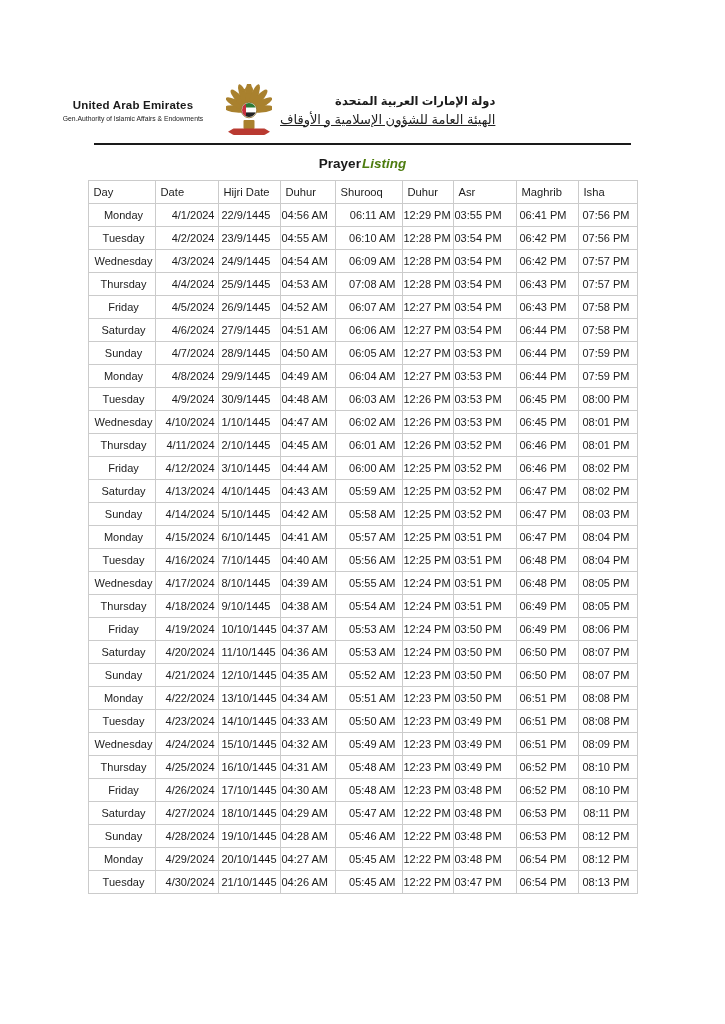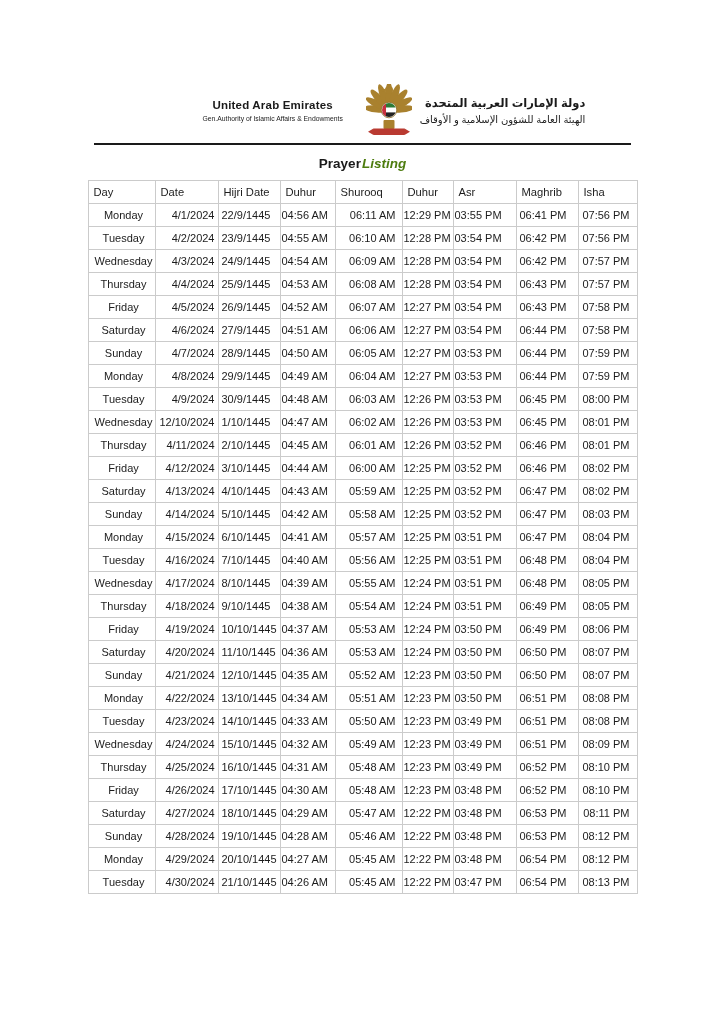--- a/index.html
+++ b/index.html
@@ -5,29 +5,29 @@
   html,body { margin:0; padding:0; background:#ffffff; }
   .page {
     position:relative; width:725px; height:1024px; margin:0 auto;
     background:#ffffff; overflow:hidden;
     font-family:"Liberation Sans","DejaVu Sans",sans-serif;
     color:#1a1a1a;
   }
   
   .letterhead {
     margin-top:84px;
-    display:flex; justify-content:center; align-items:center; gap:8px;padding-left:48px;
+    display:flex; align-items:center; gap:8px;padding-left:48px;
   }
   .org-en { text-align:center; min-width:170px; }
   .org-en-name { font-size:11.5px; font-weight:bold; letter-spacing:.2px; }
   .org-en-sub  { font-size:6.8px; margin-top:4px; color:#222; }
   .emblem-wrap { width:46px; height:52px; flex:0 0 auto; }
   .org-ar { text-align:right; min-width:135px; direction:rtl; }
   .org-ar-name { font-size:11.5px; font-weight:bold; }
-  .org-ar-sub  { font-size:10px; margin-top:4px; color:#222; }
+  .org-ar-sub  { font-size:13px; margin-top:4px; color:#222;text-decoration:underline; }
   .rule {
     width:537px; margin:7px auto 0; border:none;
     border-top:2px solid #1a1a1a; height:0;
   }
   
   .page-title { text-align:center; margin-top:11px; font-size:13.5px; font-weight:600; }
   .page-title .accent { color:#4d7c0f; margin-left:1px;font-style:italic; }
   
   table.prayer {
     margin:9px auto 0; border-collapse:collapse; table-layout:fixed;
@@ -171,21 +171,21 @@
           <td class="c5">12:28 PM</td>
           <td class="c6">03:54 PM</td>
           <td class="c7">06:42 PM</td>
           <td class="c8">07:57 PM</td>
         </tr>
         <tr>
           <td class="c0">Thursday</td>
           <td class="c1">4/4/2024</td>
           <td class="c2">25/9/1445</td>
           <td class="c3">04:53 AM</td>
-          <td class="c4">06:08 AM</td>
+          <td class="c4">07:08 AM</td>
           <td class="c5">12:28 PM</td>
           <td class="c6">03:54 PM</td>
           <td class="c7">06:43 PM</td>
           <td class="c8">07:57 PM</td>
         </tr>
         <tr>
           <td class="c0">Friday</td>
           <td class="c1">4/5/2024</td>
           <td class="c2">26/9/1445</td>
           <td class="c3">04:52 AM</td>
@@ -234,21 +234,21 @@
           <td class="c2">30/9/1445</td>
           <td class="c3">04:48 AM</td>
           <td class="c4">06:03 AM</td>
           <td class="c5">12:26 PM</td>
           <td class="c6">03:53 PM</td>
           <td class="c7">06:45 PM</td>
           <td class="c8">08:00 PM</td>
         </tr>
         <tr>
           <td class="c0">Wednesday</td>
-          <td class="c1">12/10/2024</td>
+          <td class="c1">4/10/2024</td>
           <td class="c2">1/10/1445</td>
           <td class="c3">04:47 AM</td>
           <td class="c4">06:02 AM</td>
           <td class="c5">12:26 PM</td>
           <td class="c6">03:53 PM</td>
           <td class="c7">06:45 PM</td>
           <td class="c8">08:01 PM</td>
         </tr>
         <tr>
           <td class="c0">Thursday</td>

